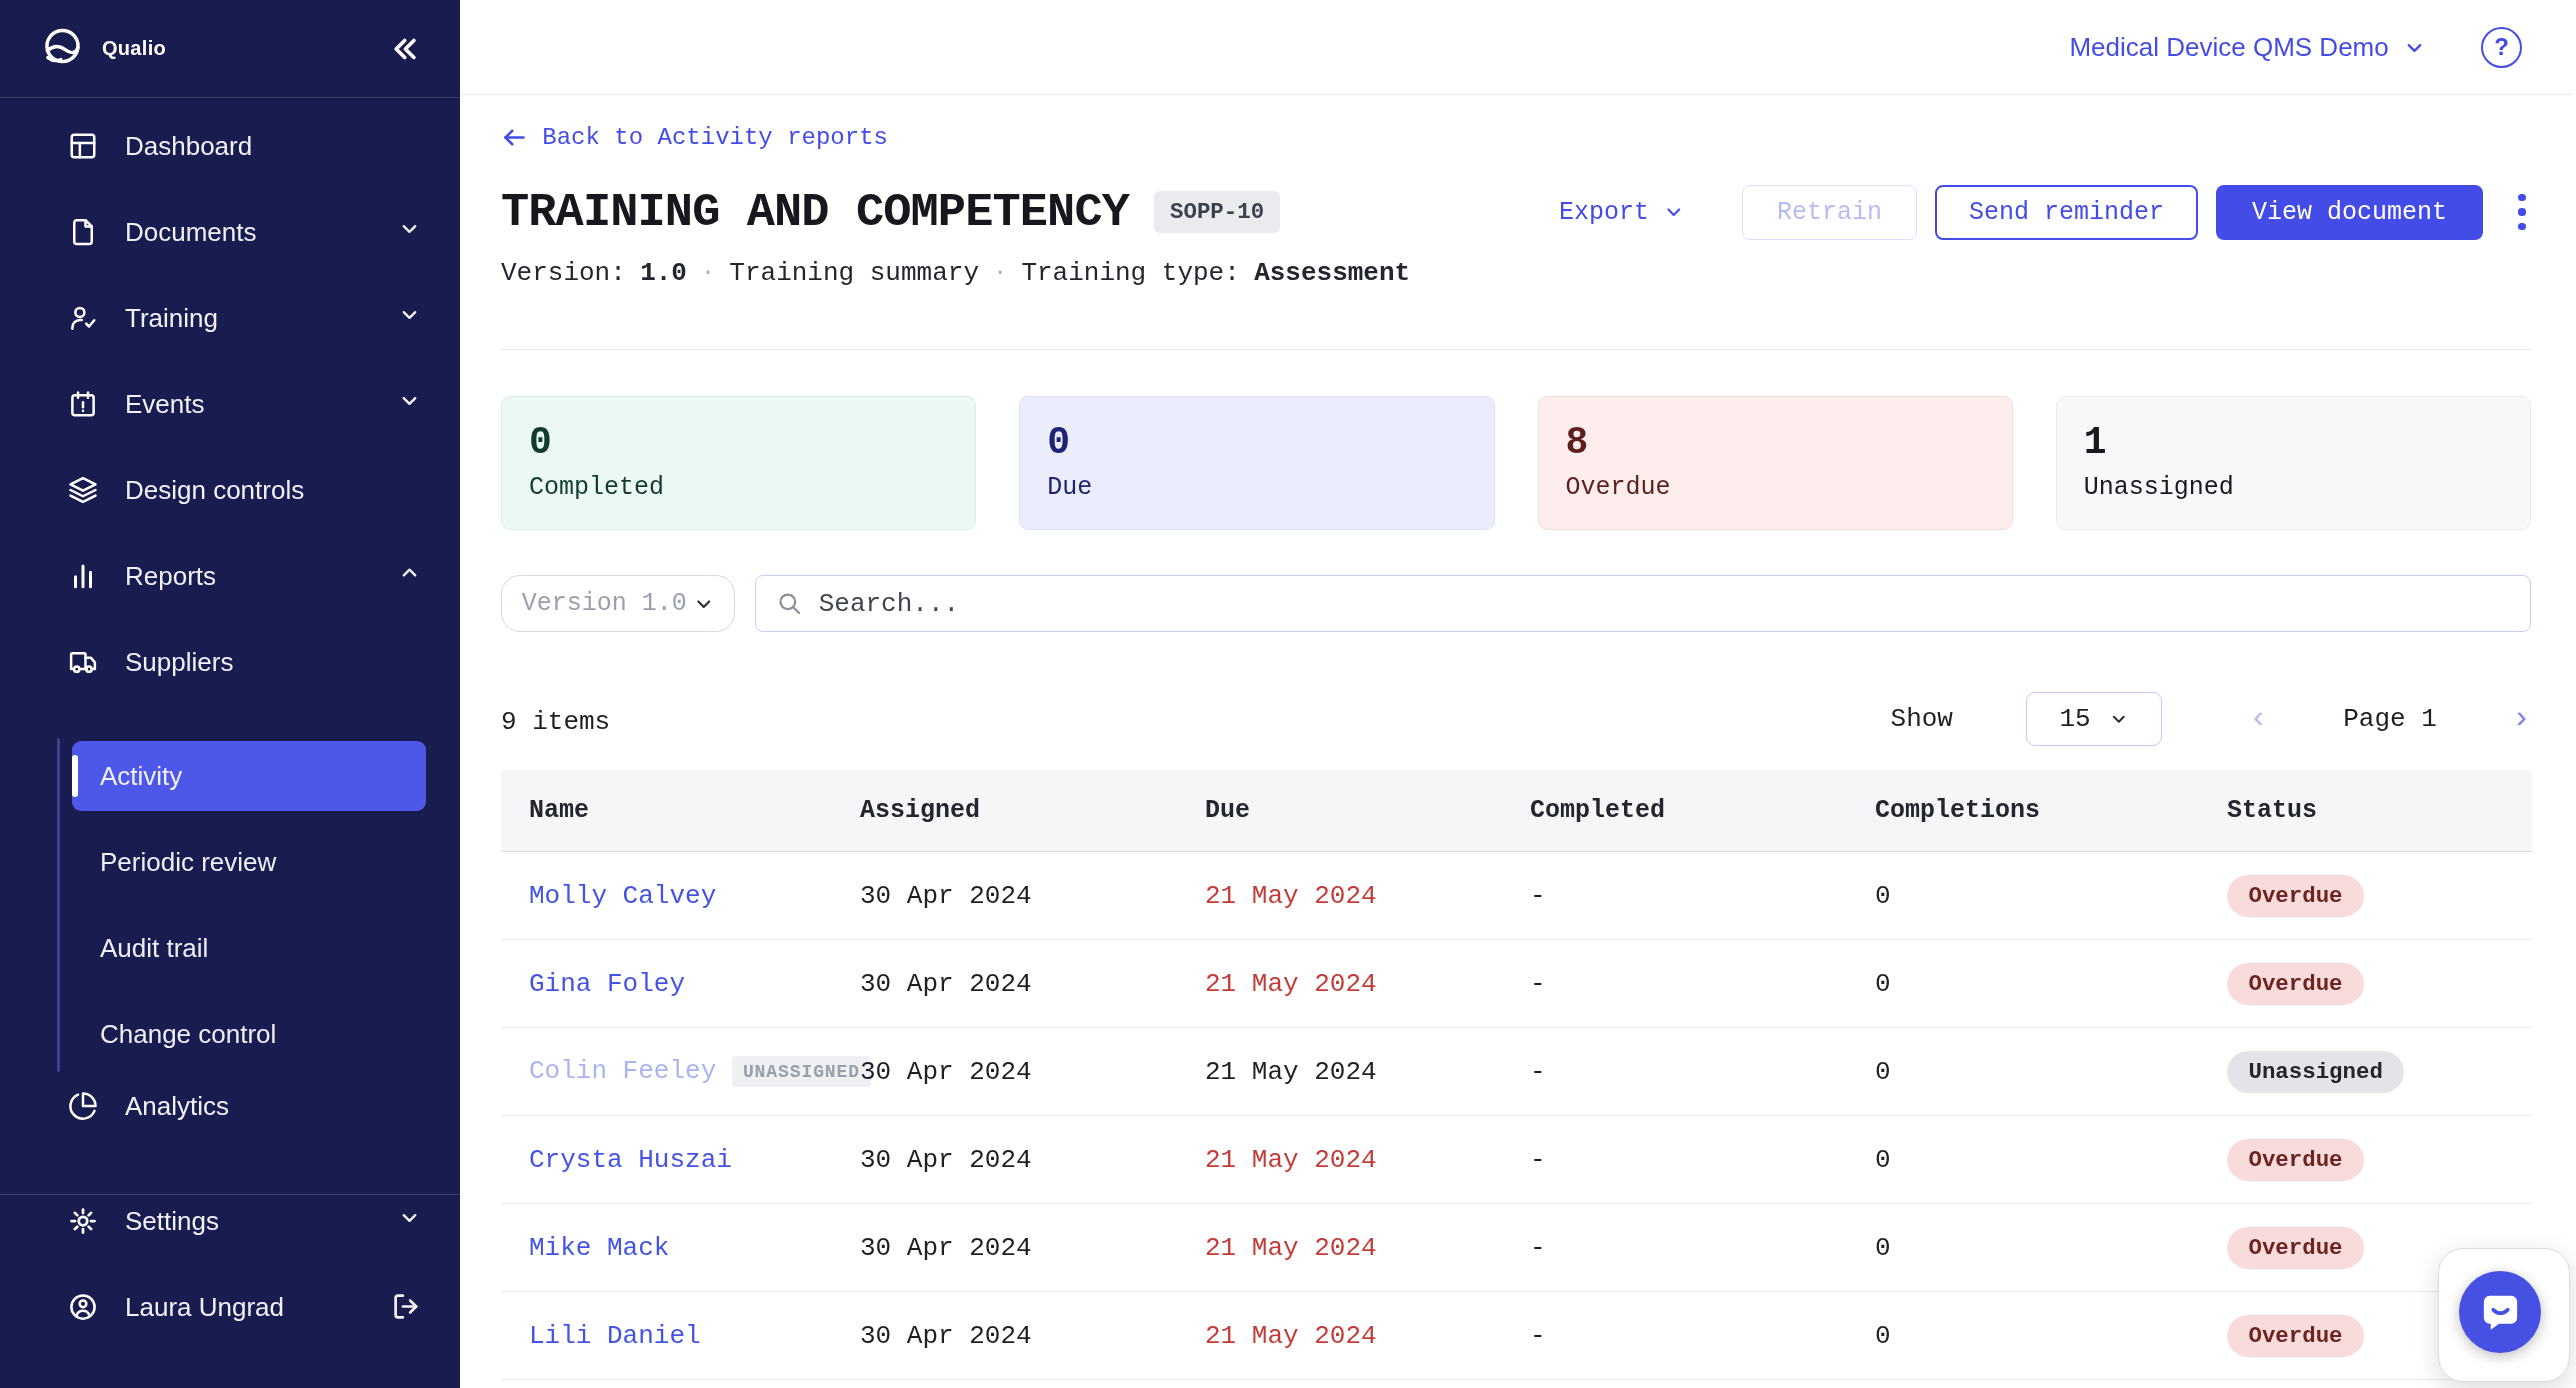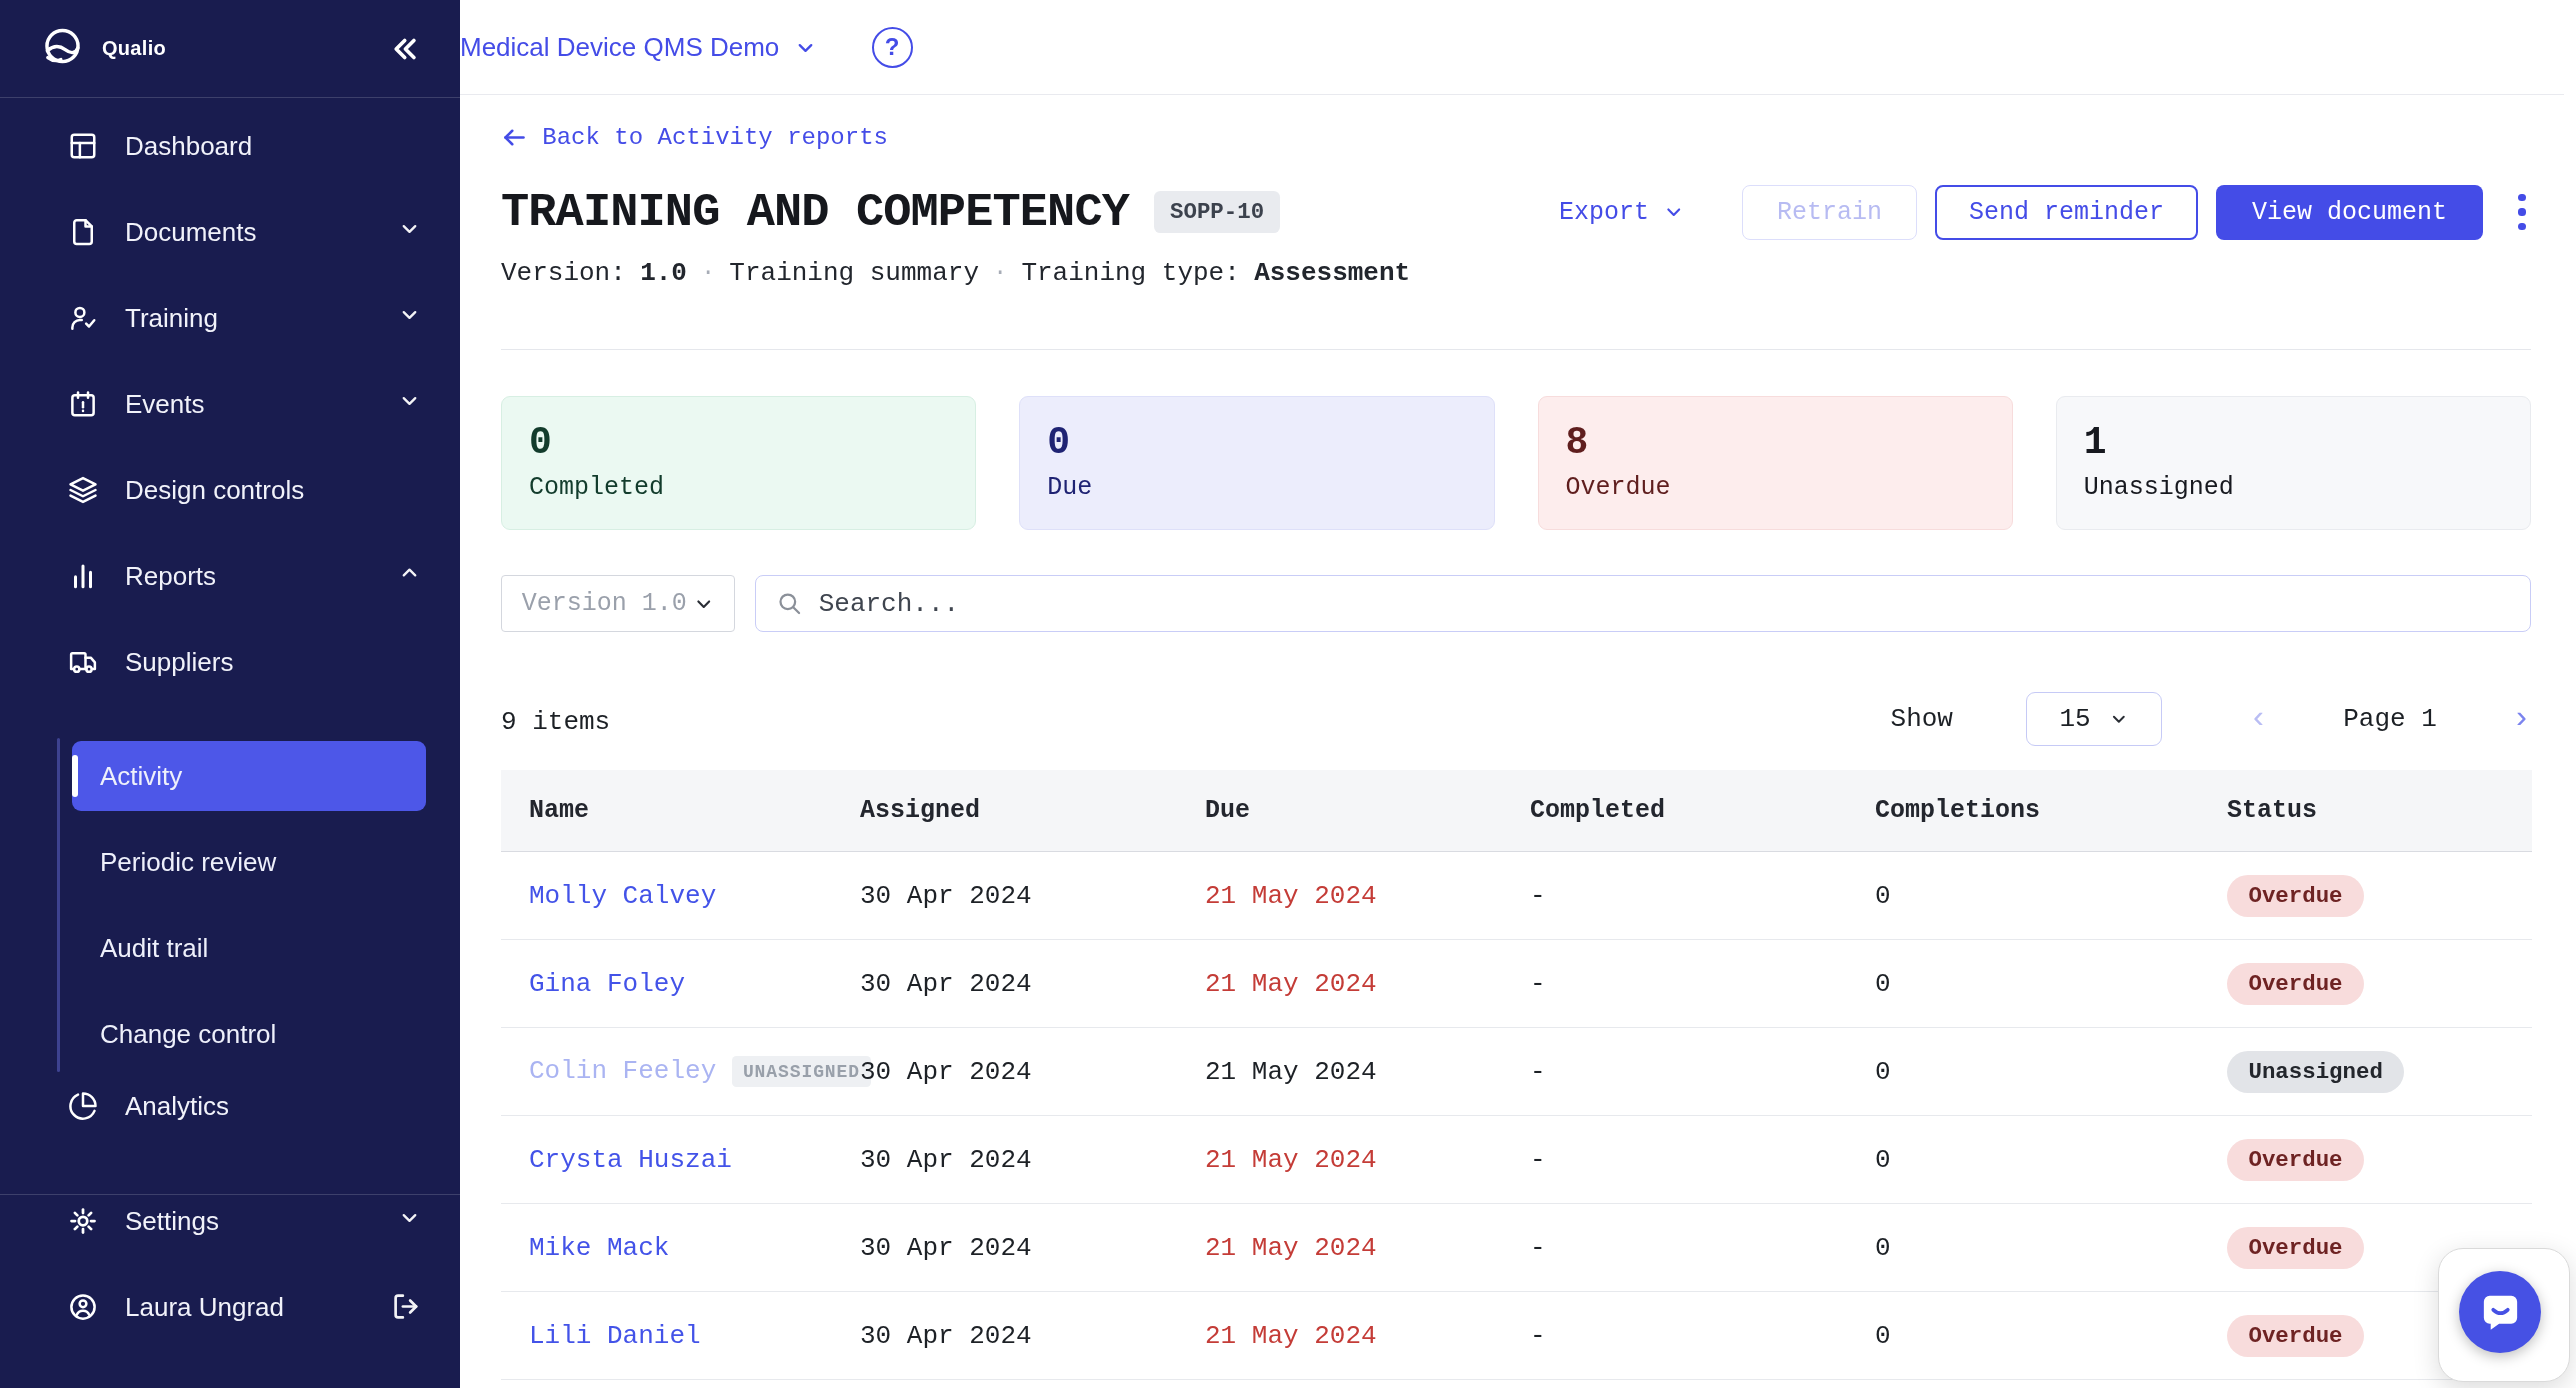--- a/index.html
+++ b/index.html
@@ -20,21 +20,21 @@
   .sub-group { position:relative; margin-bottom:14.3px; }
   .sub-group::before { content:""; position:absolute; left:57px; top:5.4px; bottom:5.4px; width:2.7px; background:#3d4290; border-radius:1.8px; }
   .sub-item { position:relative; height:86px; display:flex; align-items:center; padding-left:100px; font-size:26px; color:#eef0fb; cursor:pointer; }
   .sub-item .pill { position:absolute; left:72px; right:34px; top:8px; bottom:8px; background:#4d57e8; border-radius:9px; z-index:0; }
   .sub-item .pill::before { content:""; position:absolute; left:0; top:14.3px; bottom:14.3px; width:6.3px; background:#ffffff; border-radius:3.6px; }
   .sub-item span.lbl { position:relative; z-index:1; }
   .sidebar-bottom { position:absolute; left:0; right:0; bottom:0; height:194px; background:#191c4f; border-top:0.9px solid rgba(255,255,255,0.16); padding-top:10.7px; }
   svg.line-ic { stroke:#ffffff; fill:none; stroke-width:2; stroke-linecap:round; stroke-linejoin:round; }
 
   
-  .topbar { position:absolute; left:460px; top:0; right:12px; height:95px; background:#ffffff; border-bottom:1.8px solid #e9eaef; display:flex; align-items:center; justify-content:flex-start; padding-right:50px; }
+  .topbar { position:absolute; left:460px; top:0; right:4px; height:95px; background:#ffffff; border-bottom:1.8px solid #e9eaef; display:flex; align-items:center; justify-content:flex-end; padding-right:50px; }
   .account { display:flex; align-items:center; gap:14.3px; color:#444ce7; font-size:26px; cursor:pointer; }
   .help-btn { margin-left:55px; width:41px; height:41px; border:2.7px solid #444ce7; border-radius:50%; color:#444ce7; font-size:24px; font-weight:700; display:flex; align-items:center; justify-content:center; cursor:pointer; }
 
   
   .main { position:absolute; left:460px; top:97px; right:0; bottom:0; background:#fff;font-family:Liberation Mono, monospace; }
   .back-link { position:absolute; left:41px; top:27px; display:flex; align-items:center; gap:14.3px; color:#444ce7; font-size:24px; cursor:pointer; }
   .title-row { position:absolute; left:41px; right:45px; top:79px; height:72px; display:flex; align-items:center; }
   .page-title { font-size:47px; font-weight:700; color:#16181d; letter-spacing:-0.9px; }
   .doc-badge { margin-left:25px; background:#e9ebef; color:#3c424d; font-size:22.4px; font-weight:600; border-radius:6.3px; padding:8px 16px; }
   .actions { margin-left:auto; display:flex; align-items:center; }
@@ -54,21 +54,21 @@
   .cards { position:absolute; left:41px; right:45px; top:299px; height:134px; display:flex; gap:43px; }
   .card { flex:1; border-radius:9px; border:1.8px solid transparent; padding:0 27px; display:flex; flex-direction:column; justify-content:center; gap:10.7px; cursor:pointer; }
   .card .num { font-size:38px; font-weight:700; line-height:1; }
   .card .lbl { font-size:25px; }
   .card-completed { background:#ebf9f2; border-color:#d7efe3; color:#123c2c; }
   .card-due { background:#ecedfc; border-color:#dee0f9; color:#1f2373; }
   .card-overdue { background:#fdeded; border-color:#f7dcdc; color:#5f1e1e; }
   .card-unassigned { background:#f7f8fa; border-color:#e9ebef; color:#17191f; }
 
   
-  .version-select { position:absolute; left:41px; top:478px; width:234px; height:57px; border:1.8px solid #d4d7de; border-radius:4px; display:flex; align-items:center; padding:0 19.7px; font-size:25px; color:#9aa0ab; cursor:pointer; background:#fff; }
+  .version-select { position:absolute; left:41px; top:478px; width:234px; height:57px; border:1.8px solid #d4d7de; border-radius:19px; display:flex; align-items:center; padding:0 19.7px; font-size:25px; color:#9aa0ab; cursor:pointer; background:#fff; }
   .version-select .chev { margin-left:auto; display:flex; }
   .search-box { position:absolute; left:295px; right:45px; top:478px; height:57px; border:1.8px solid #c9cdf7; border-radius:8px; display:flex; align-items:center; padding:0 19.7px; gap:16px; background:#fff; }
   .search-box input { border:none; outline:none; flex:1; font-size:26px; color:#3f454f; font-family:inherit; background:transparent; }
   .search-box input::placeholder { color:#3f454f; opacity:1; }
 
   
   .items-count { position:absolute; left:41px; top:610px; font-size:26px; color:#1c2025; }
   .list-controls { position:absolute; right:45px; top:594px; height:55px; display:flex; align-items:center; font-size:26px; color:#1c2025;gap:48px; }
   .show-select { width:136px; height:54px; border:1.8px solid #c6caf6; border-radius:9px; display:flex; align-items:center; justify-content:center; gap:18px; margin-left:25px; cursor:pointer; background:#fff; }
   .pg-prev { color:#b9bdf4; font-size:32px; margin:0 27px 0 39px; cursor:default; }

